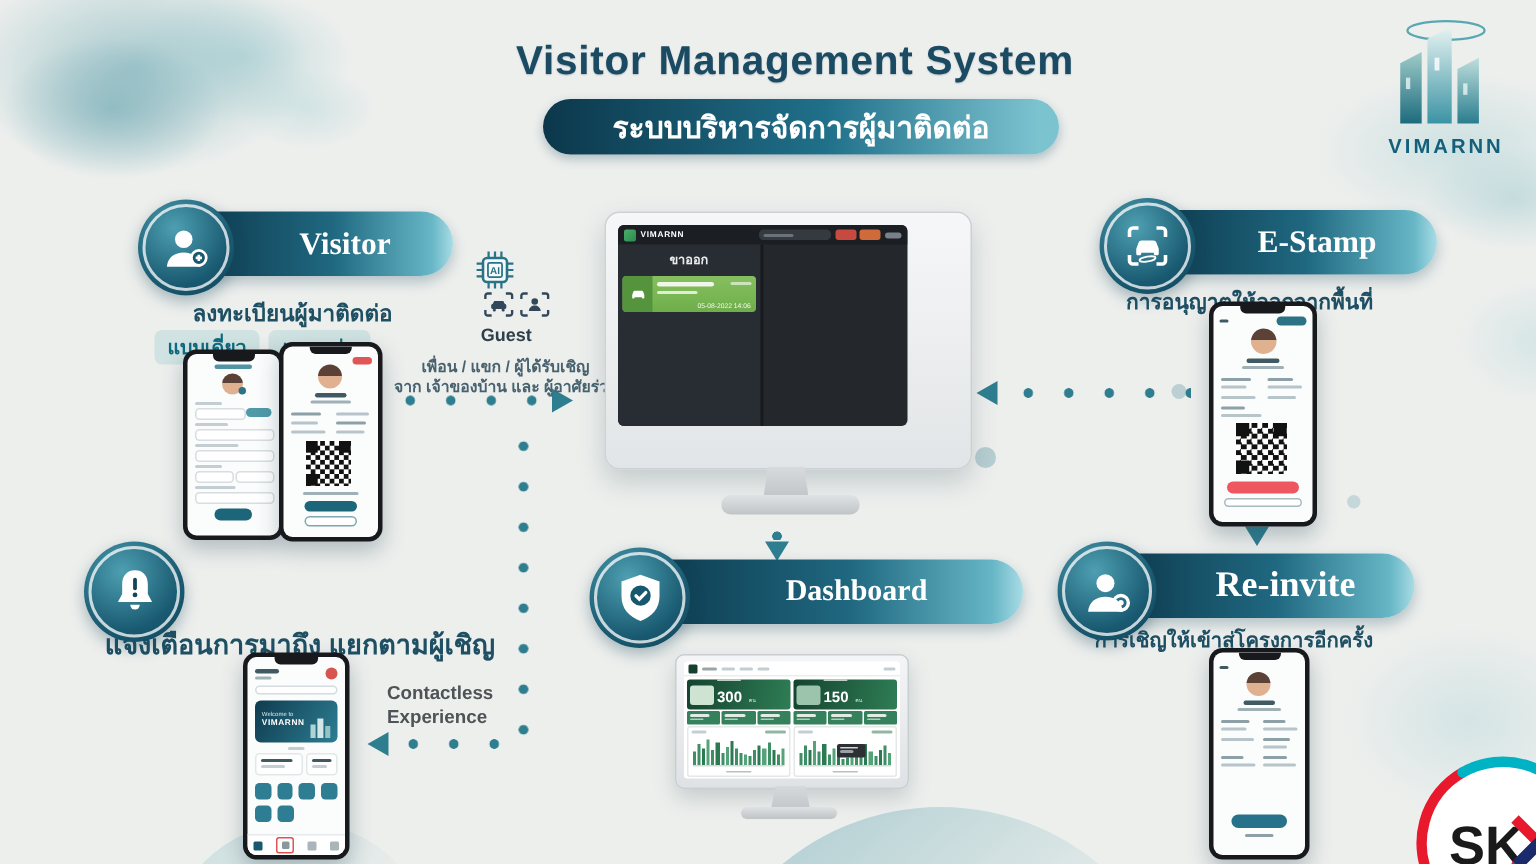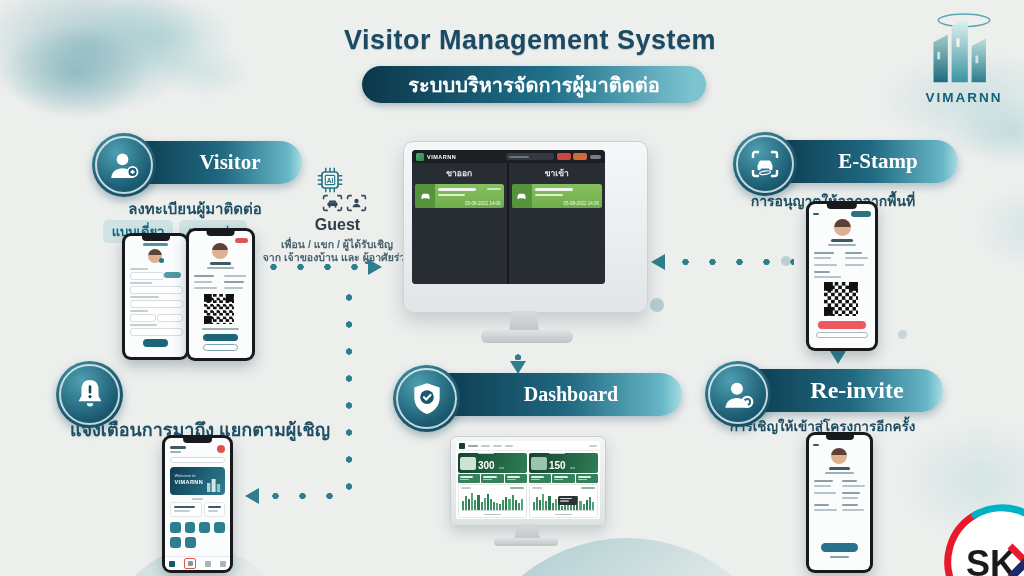--- a/index.html
+++ b/index.html
@@ -174,21 +174,21 @@
     <path d="M6.2 8.2l.9-2h5.8l.9 2z" fill="#33475a"></path>
     <rect x="5.2" y="8" width="9.6" height="3.4" rx="1.2" fill="#33475a"></rect>
     <circle cx="7.2" cy="12" r="1" fill="#33475a"></circle>
       <circle cx="12.8" cy="12" r="1" fill="#33475a"></circle>
   </svg>
   <svg class="abs" style="left:346px;top:194px;z-index:2;" width="21" height="18" viewBox="0 0 20 17">
     <path d="M1.5 5V3A1.5 1.5 0 0 1 3 1.5h2.5 M14.5 1.5H17A1.5 1.5 0 0 1 18.5 3v2 M18.5 12v2A1.5 1.5 0 0 1 17 15.5h-2.5 M5.5 15.5H3A1.5 1.5 0 0 1 1.5 14v-2" stroke="#33475a" stroke-width="1.5" fill="none"></path>
     <circle cx="10" cy="6.6" r="2.1" fill="#33475a"></circle>
     <path d="M6.2 12.6c.3-2.3 1.9-3.5 3.8-3.5s3.5 1.2 3.8 3.5z" fill="#33475a"></path>
   </svg>
-  <div class="abs" style="left:270px;top:216px;width:135px;text-align:center;font-size:16px;font-weight:700;color:#2e3f4a;z-index:2;">Guest</div>
+  <div class="abs" style="left:270px;top:216px;width:135px;text-align:center;font-size:12px;font-weight:700;color:#2e3f4a;z-index:2;">Guest</div>
   <div class="abs" style="left:262px;top:236px;width:150px;text-align:center;font-size:10.5px;font-weight:600;color:#47626e;z-index:2;">เพื่อน / แขก / ผู้ได้รับเชิญ</div>
   <div class="abs" style="left:255px;top:249px;width:165px;text-align:center;font-size:10.5px;font-weight:600;color:#47626e;z-index:2;">จาก เจ้าของบ้าน และ ผู้อาศัยร่วม</div>
 
   <div class="dots-h" style="left:260px;top:263px;width:106px;"></div>
   <div class="tri" style="left:368px;top:259px;border-width:8px 0 8px 14px;border-color:transparent transparent transparent #2e7e90;"></div>
   <div class="dots-v" style="left:345px;top:284px;height:212px;"></div>
   <div class="dots-h" style="left:262px;top:492px;width:86px;"></div>
   <div class="tri" style="left:245px;top:488px;border-width:8px 14px 8px 0;border-color:transparent #2e7e90 transparent transparent;"></div>
   <div class="dots-h" style="left:672px;top:258px;width:122px;"></div>
   <div class="tri" style="left:651px;top:254px;border-width:8px 14px 8px 0;border-color:transparent #2e7e90 transparent transparent;"></div>
@@ -217,35 +217,20 @@
           <div style="margin:2px 3px;height:24px;border-radius:2.5px;background:linear-gradient(#86bf5f,#6fae4b);position:relative;display:flex;">
             <div style="width:20px;border-radius:2.5px 0 0 2.5px;background:#55943c;display:flex;align-items:center;justify-content:center;">
               <svg width="11" height="9" viewBox="0 0 12 9">
                   <path d="M1.6 4.6l.8-2.2c.2-.5.6-.8 1.1-.8h5c.5 0 .9.3 1.1.8l.8 2.2v2.1c0 .3-.2.5-.5.5h-.7c-.3 0-.5-.2-.5-.5v-.3H3.3v.3c0 .3-.2.5-.5.5h-.7c-.3 0-.5-.2-.5-.5z" fill="#fff"></path>
                 </svg>
             </div>
             <div style="flex:1;position:relative;">
               <div class="bar" style="position:absolute;left:3px;top:4px;width:55%;height:2.5px;background:#f0f6ea;"></div>
               <div class="bar" style="position:absolute;left:3px;top:10px;width:40%;height:2px;background:rgba(255,255,255,.75);"></div>
               <div class="bar" style="position:absolute;right:3px;top:4px;width:14px;height:2px;background:rgba(255,255,255,.6);"></div>
-              <div style="position:absolute;right:3px;bottom:2px;font-size:4.5px;color:#f4f8ef;">05-08-2022 14:06</div>
-            </div>
-          </div>
-        </div>
-        <div style="width:50%;background:#282d33;">
-          <div style="text-align:center;color:#e9ebed;font-size:8.5px;font-weight:600;padding:3px 0 2px;">ขาเข้า</div>
-          <div style="margin:2px 3px;height:24px;border-radius:2.5px;background:linear-gradient(#86bf5f,#6fae4b);position:relative;display:flex;">
-            <div style="width:20px;border-radius:2.5px 0 0 2.5px;background:#55943c;display:flex;align-items:center;justify-content:center;">
-              <svg width="11" height="9" viewBox="0 0 12 9">
-                  <path d="M1.6 4.6l.8-2.2c.2-.5.6-.8 1.1-.8h5c.5 0 .9.3 1.1.8l.8 2.2v2.1c0 .3-.2.5-.5.5h-.7c-.3 0-.5-.2-.5-.5v-.3H3.3v.3c0 .3-.2.5-.5.5h-.7c-.3 0-.5-.2-.5-.5z" fill="#fff"></path>
-                </svg>
-            </div>
-            <div style="flex:1;position:relative;">
-              <div class="bar" style="position:absolute;left:3px;top:4px;width:55%;height:2.5px;background:#f0f6ea;"></div>
-              <div class="bar" style="position:absolute;left:3px;top:10px;width:40%;height:2px;background:rgba(255,255,255,.75);"></div>
               <div style="position:absolute;right:3px;bottom:2px;font-size:4.5px;color:#f4f8ef;">05-08-2022 14:06</div>
             </div>
           </div>
         </div>
       </div>
     </div>
   </div>
   <div class="abs" style="left:509px;top:311px;width:30px;height:20px;background:linear-gradient(#d8dbdd,#c2c6c9);clip-path:polygon(10% 0,90% 0,100% 100%,0 100%);z-index:2;"></div>
   <div class="abs" style="left:481px;top:330px;width:92px;height:13px;border-radius:6px;background:linear-gradient(#e0e3e5,#bfc4c7);z-index:2;"></div>
 
@@ -332,20 +317,24 @@
         <div style="width:6px;height:6px;background:#17586e;border-radius:1px;"></div>
         <div style="width:12px;height:11px;border:1px solid #e05353;border-radius:2px;box-sizing:border-box;display:flex;align-items:center;justify-content:center;">
           <div style="width:5px;height:5px;background:#8a979c;border-radius:1px;"></div>
         </div>
         <div style="width:6px;height:6px;background:#aab5ba;border-radius:1px;"></div>
         <div style="width:6px;height:6px;background:#aab5ba;border-radius:1px;"></div>
       </div>
     </div>
   </div>
 
+  <div class="abs" style="left:258px;top:454px;width:95px;font-size:12.5px;font-weight:700;color:#4d5356;line-height:16px;z-index:2;text-align:left;">
+    <div>Contactless</div>
+    <div>Experience</div>
+  </div>
 
   <div class="circ" style="left:393px;top:365px;width:67px;height:67px;">
     <svg width="38" height="38" viewBox="0 0 24 24">
       <path d="M12 2l8 2.8v6.4c0 5-3.2 8.6-8 10.3-4.8-1.7-8-5.3-8-10.3V4.8z" fill="#fff"></path>
       <circle cx="12" cy="10.8" r="4.3" fill="#17586e"></circle>
       <path d="M10.1 10.9l1.4 1.4 2.7-2.8" stroke="#fff" stroke-width="1.4" fill="none" stroke-linecap="round"></path>
     </svg>
   </div>
   <div class="pill" style="left:426px;top:373px;width:222px;height:43px;">
     <span style="font-size:20px;">Dashboard</span>

